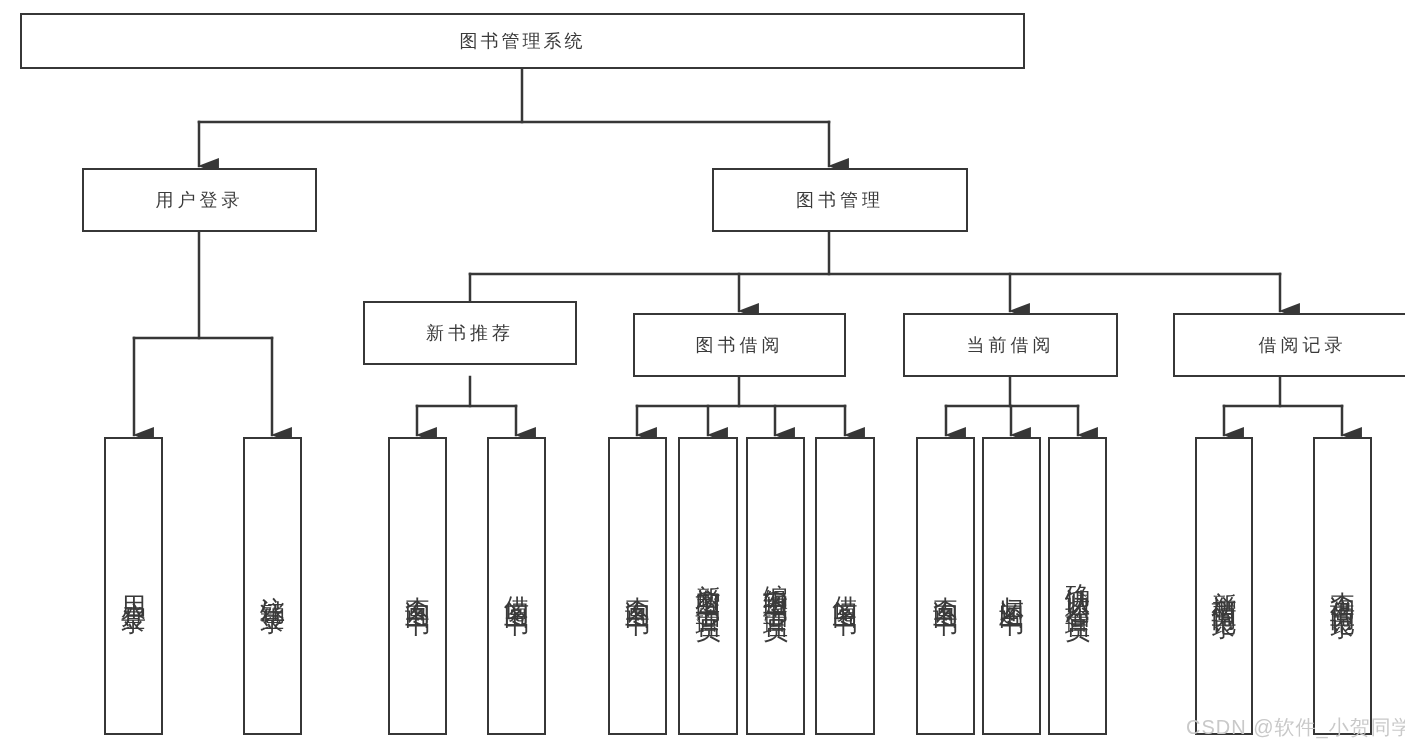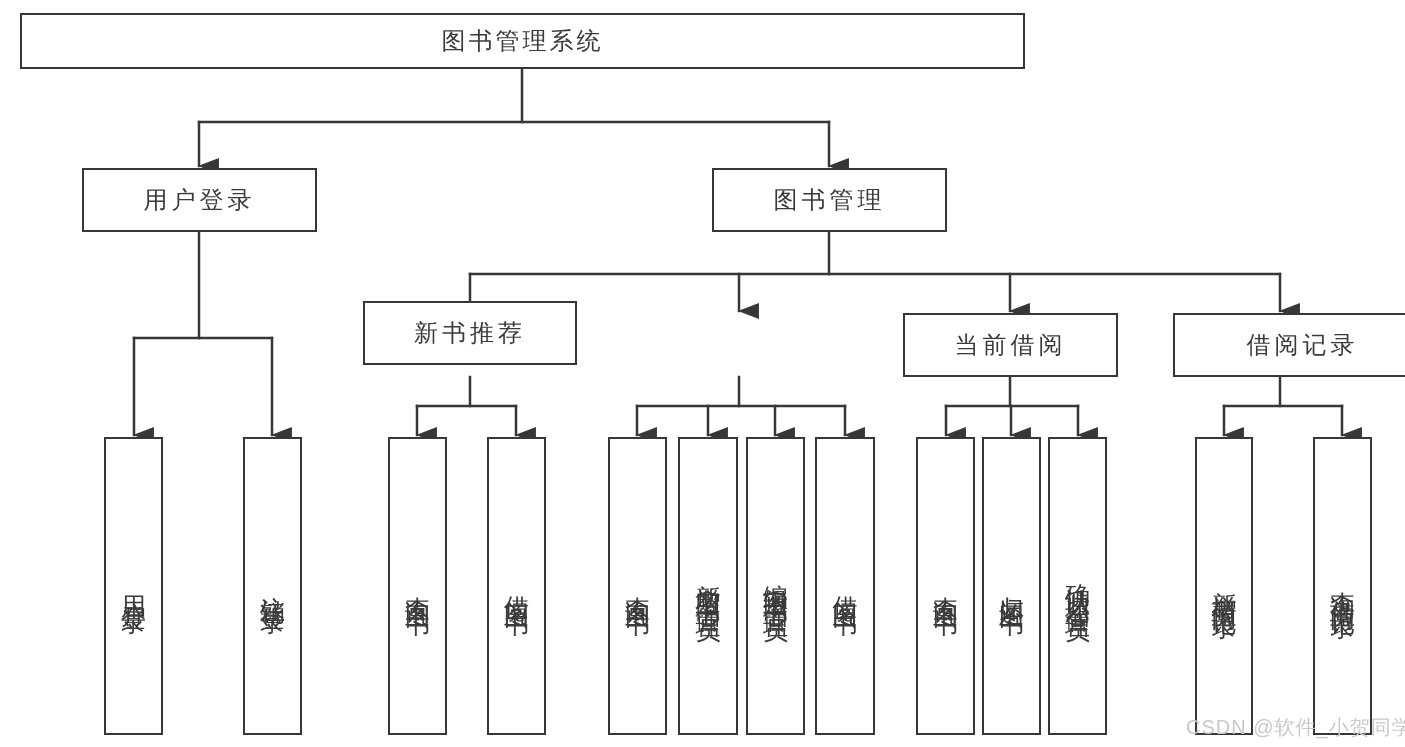--- a/index.html
+++ b/index.html
@@ -26,38 +26,38 @@
     box-sizing: border-box;
     border: 2.5px solid #373737;
     background: #ffffff;
     display: flex;
     align-items: center;
     justify-content: center;
     z-index: 2;
   }
   .node .lbl {
     color: #3a3a3a;
-    font-size: 24px;
+    font-size: 18px;
     letter-spacing: 4px;
     white-space: nowrap;
   }
   .node.root .lbl {
     letter-spacing: 3px;
   }
   .node.leaf .lbl {
     writing-mode: vertical-rl;
     font-size: 25px;
     letter-spacing: 5px;
     line-height: 1;
     white-space: normal;
   }
   
   .b-root { left: 20px;   top: 13px;  width: 1005px; height: 56px; }
   .b-l2-0 { left: 82px;   top: 168px; width: 235px;  height: 64px; }
-  .b-l2-1 { left: 712px;  top: 168px; width: 235px;  height: 64px; }
+  .b-l2-1 { left: 712px;  top: 168px; width: 256px;  height: 64px; }
   .b-l3-0 { left: 363px;  top: 301px; width: 214px;  height: 64px; }
   .b-l3-1 { left: 633px;  top: 313px; width: 213px;  height: 64px; }
   .b-l3-2 { left: 903px;  top: 313px; width: 215px;  height: 64px; }
   .b-l3-3 { left: 1173px; top: 313px; width: 259px;  height: 64px; }
   .leaf   { top: 437px; width: 59px; height: 298px; }
   .b-g1-0 { left: 104px; }
   .b-g1-1 { left: 243px; }
   .b-g2-0 { left: 388px; }
   .b-g2-1 { left: 487px; }
   .b-g3-0 { left: 608px; }
@@ -138,20 +138,23 @@
   <div class="node b-l2-0">
     <span class="lbl">用户登录</span>
   </div>
   <div class="node b-l2-1">
     <span class="lbl">图书管理</span>
   </div>
 
   <div class="node b-l3-0">
     <span class="lbl">新书推荐</span>
   </div>
+  <div class="node b-l3-1">
+    <span class="lbl">图书借阅</span>
+  </div>
   <div class="node b-l3-2">
     <span class="lbl">当前借阅</span>
   </div>
   <div class="node b-l3-3">
     <span class="lbl">借阅记录</span>
   </div>
 
   <div class="node leaf b-g1-0">
     <span class="lbl">用户登录</span>
   </div>

